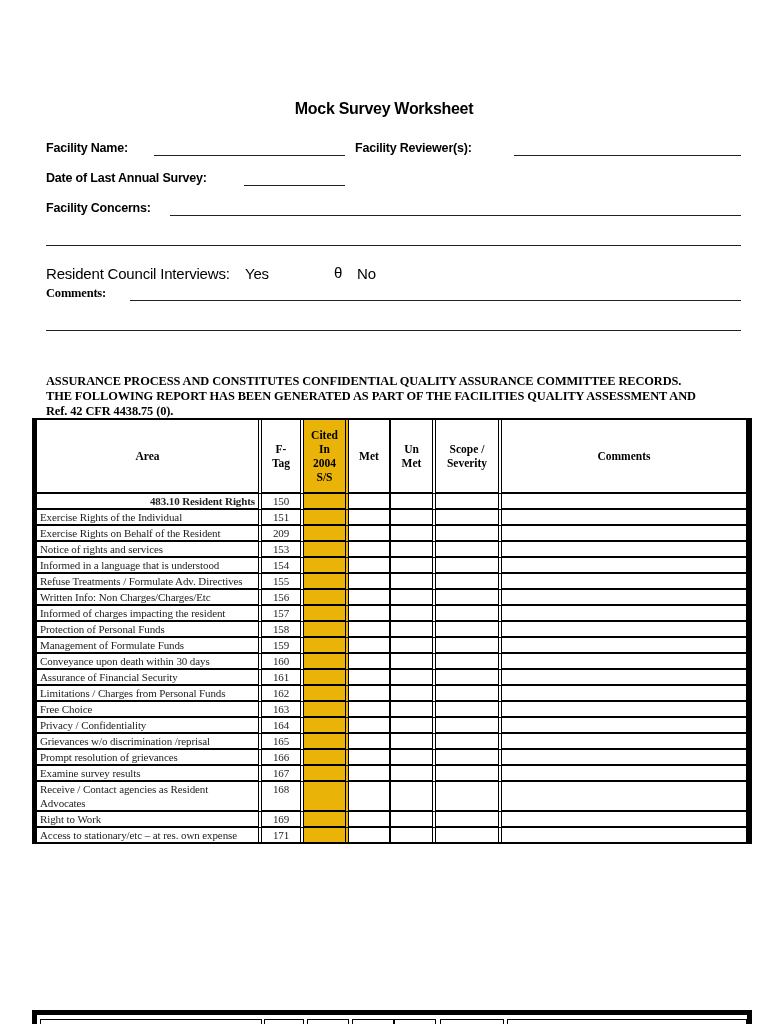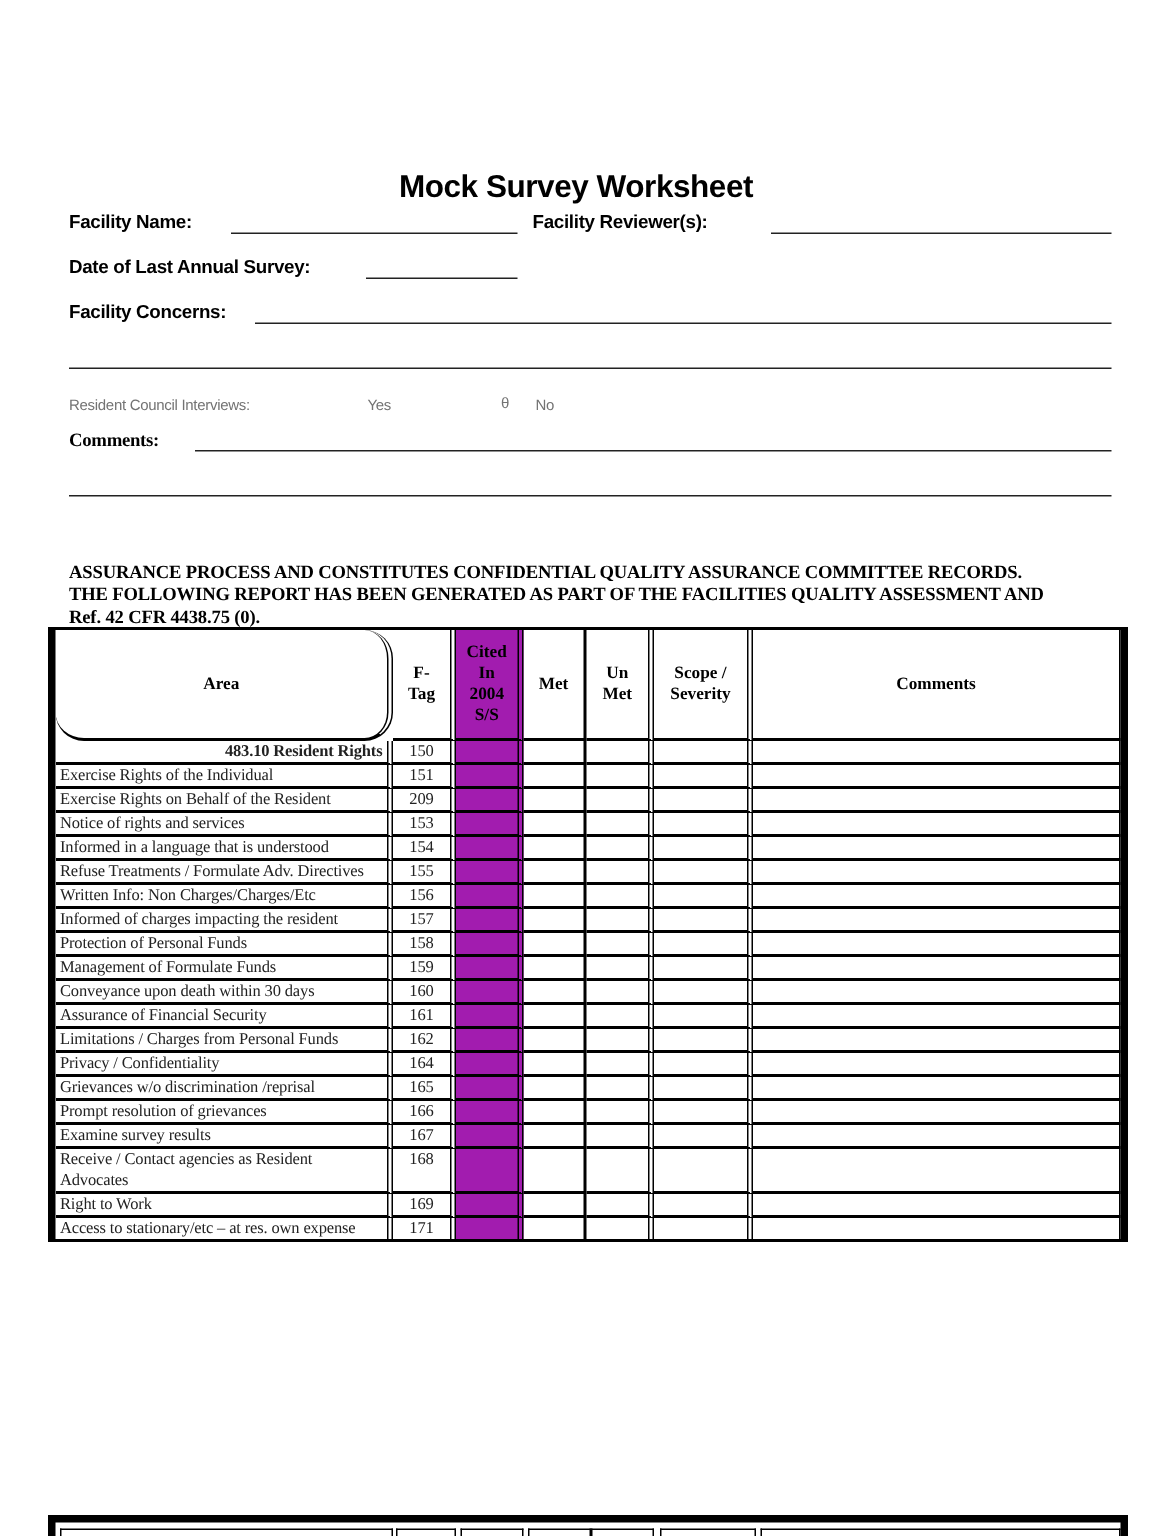--- a/index.html
+++ b/index.html
@@ -1,43 +1,43 @@
 <!DOCTYPE html>
 <html><head>
 <meta charset="utf-8">
 <style>
   html, body { margin: 0; padding: 0; background: #ffffff; }
   body { width: 768px; height: 1024px; position: relative; overflow: hidden; color: #000; }
 
   .title { position: absolute; left: 0; width: 768px; top: 100px; text-align: center;
-           font-family: "Liberation Sans", sans-serif; font-weight: bold; font-size: 21px; letter-spacing: -0.3px; margin-top: 13px; }
+           font-family: "Liberation Sans", sans-serif; font-weight: bold; font-size: 16px; letter-spacing: -0.3px; }
 
   .lbl { position: absolute; font-family: "Liberation Sans", sans-serif; font-weight: bold; font-size: 12.5px; letter-spacing: -0.2px; }
-  .lbl-plain { position: absolute; font-family: "Liberation Sans", sans-serif; font-size: 10px; letter-spacing: -0.2px; color: #737373; }
+  .lbl-plain { position: absolute; font-family: "Liberation Sans", sans-serif; font-size: 15px; letter-spacing: -0.2px; color: #000000; }
   .line { position: absolute; height: 0; border-top: 1px solid #222; }
 
   .notice { position: absolute; left: 46px; top: 374px; width: 700px;
             font-family: "Liberation Serif", serif; font-weight: bold; font-size: 12.4px; line-height: 15px; letter-spacing: -0.1px; }
 
   
   .tbl-wrap { position: absolute; left: 32px; top: 418px; width: 720px; }
   table.grid { border-collapse: separate; border-spacing: 0; width: 720px;
                border-left: 5px solid #000; border-right: 5px solid #000; border-top: 2px solid #000; border-bottom: 2px solid #000;
                font-family: "Liberation Serif", serif; font-size: 11px; table-layout: fixed; }
   table.grid td, table.grid th { border-bottom: 2px solid #000; padding: 0 3px; vertical-align: top; line-height: 14px; }
   table.grid tr:last-child td { border-bottom: none; }
   table.grid th { font-weight: bold; text-align: center; vertical-align: middle; font-size: 11.5px; line-height: 14px; }
   .c-area { border-right: 4px double #000; }
   .c-tag { border-right: 4px double #000; text-align: center; }
-  .c-cited { background: #a21caf; border-right: 4px double #000; }
+  .c-cited { background: #eab308; border-right: 4px double #000; }
   .c-met { border-right: 2px solid #000; }
   .c-unmet { border-right: 4px double #000; }
   .c-scope { border-right: 4px double #000; }
   .c-comm { border-right: 1px solid #000; }
-  th.c-area { font-size: 13px; vertical-align: bottom; padding-bottom: 8px; border-radius: 19px; }
+  th.c-area { font-size: 13px; vertical-align: bottom; padding-bottom: 8px; }
   th.c-comm { text-align: left; padding-left: 4px; }
   td.c-area.bold { font-weight: bold; text-align: right; }
   .cell-text { color: #222; letter-spacing: -0.1px; }
 
   .bottom-table { position: absolute; left: 32px; top: 1010px; width: 720px; height: 20px;
                   border-top: 5px solid #000; border-left: 5px solid #000; border-right: 5px solid #000; box-sizing: border-box; }
   .bt-col { position: absolute; top: 4px; height: 12px; border: 1px solid #000; border-bottom: none; }
 </style>
 </head>
 <body>
@@ -219,20 +219,29 @@
         <tr>
           <td class="c-area cell-text">Limitations / Charges from Personal Funds</td>
           <td class="c-tag cell-text">162</td>
           <td class="c-cited cell-text"></td>
           <td class="c-met cell-text"></td>
           <td class="c-unmet cell-text"></td>
           <td class="c-scope cell-text"></td>
           <td class="c-comm cell-text"></td>
         </tr>
         <tr>
+          <td class="c-area cell-text">Free Choice</td>
+          <td class="c-tag cell-text">163</td>
+          <td class="c-cited cell-text"></td>
+          <td class="c-met cell-text"></td>
+          <td class="c-unmet cell-text"></td>
+          <td class="c-scope cell-text"></td>
+          <td class="c-comm cell-text"></td>
+        </tr>
+        <tr>
           <td class="c-area cell-text">Privacy / Confidentiality</td>
           <td class="c-tag cell-text">164</td>
           <td class="c-cited cell-text"></td>
           <td class="c-met cell-text"></td>
           <td class="c-unmet cell-text"></td>
           <td class="c-scope cell-text"></td>
           <td class="c-comm cell-text"></td>
         </tr>
         <tr>
           <td class="c-area cell-text">Grievances w/o discrimination /reprisal</td>

